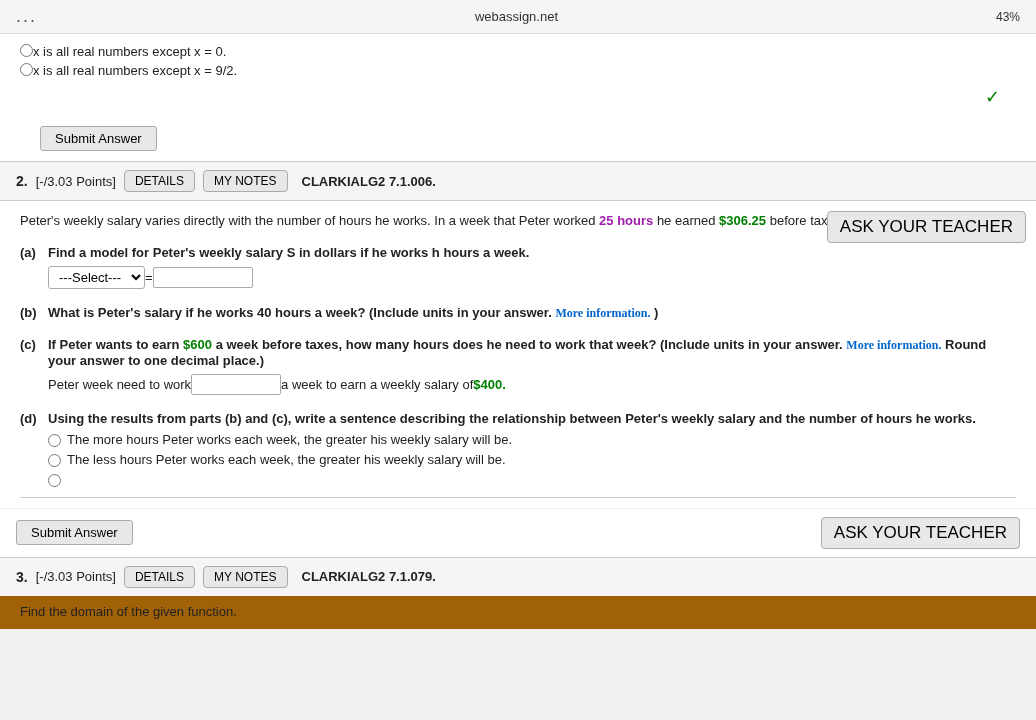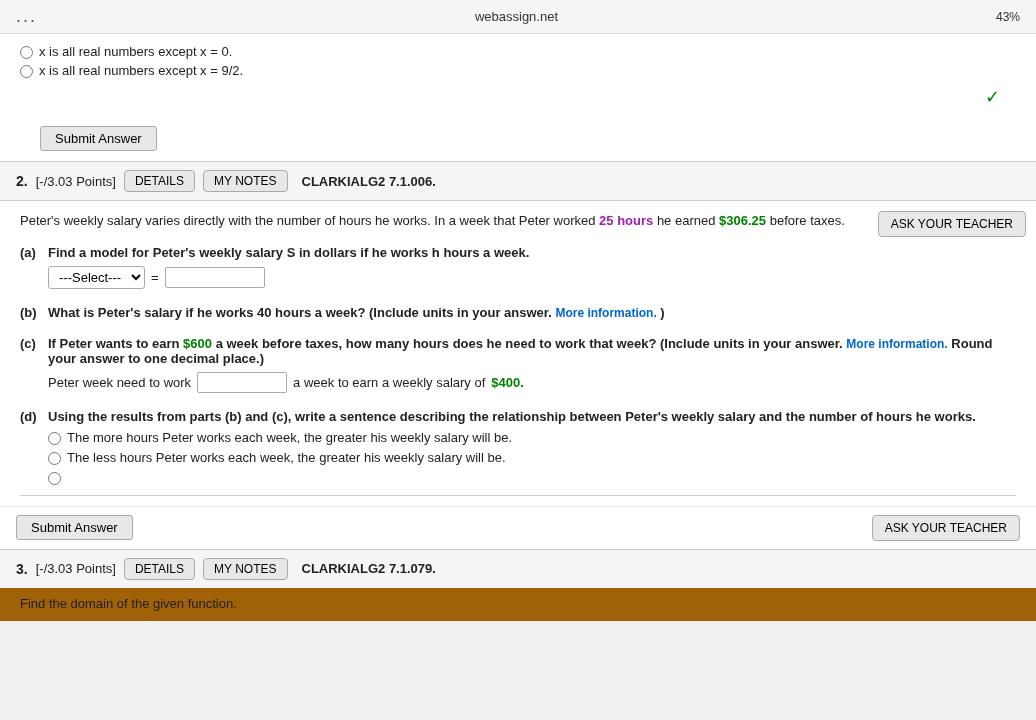--- a/index.html
+++ b/index.html
@@ -20,22 +20,21 @@
     .top-bar .dots { font-size: 18px; letter-spacing: 2px; color: #555; }
     .top-bar .url { font-size: 13px; color: #333; }
     .top-bar .status { font-size: 12px; color: #333; }
 
     .prev-question {
       background: #fff;
       padding: 10px 20px 0 20px;
     }
     .radio-option {
       display: flex;
-      align-items: flex-end;
-      gap: 6px;
+      align-items: flex-start;
       margin-bottom: 4px;
       font-size: 13px;
     }
     .radio-option input[type="radio"] { margin: 0; }
     .checkmark-area {
       text-align: right;
       padding: 4px 16px 10px 0;
       color: green;
       font-size: 18px;
     }
@@ -73,21 +72,21 @@
     .clarkial-label {
       font-size: 13px;
       font-weight: bold;
       margin-left: 6px;
     }
     .ask-teacher-btn {
       border: 1px solid #aaa;
       background: #e8e8e8;
       border-radius: 4px;
       padding: 5px 12px;
-      font-size: 12px;
+      font-size: 17px;
       cursor: pointer;
       white-space: nowrap;
     }
     .question-body {
       background: #fff;
       padding: 10px 20px;
       position: relative;
     }
     .ask-teacher-container {
       position: absolute;
@@ -109,21 +108,20 @@
       align-items: flex-start;
       gap: 8px;
     }
     .part-letter {
       font-weight: bold;
       min-width: 20px;
     }
     .inline-row {
       display: flex;
       align-items: center;
-      gap: 6px;
       margin: 4px 0 0 28px;
       flex-wrap: wrap;
     }
     .select-dropdown {
       border: 1px solid #aaa;
       background: #fff;
       border-radius: 3px;
       padding: 2px 6px;
       font-size: 13px;
       cursor: pointer;
@@ -142,20 +140,21 @@
       padding: 2px 6px;
       font-size: 13px;
       width: 90px;
       background: #fff;
     }
     .more-info {
       color: #0066cc;
       font-size: 12px;
       text-decoration: none;
       cursor: pointer;
+      font-family: Liberation Serif, serif;
     }
     .choice-row {
       display: flex;
       align-items: flex-start;
       gap: 6px;
       margin: 5px 0 5px 28px;
       font-size: 13px;
     }
     .choice-row input[type="radio"] { margin-top: 2px; }
     .divider {

